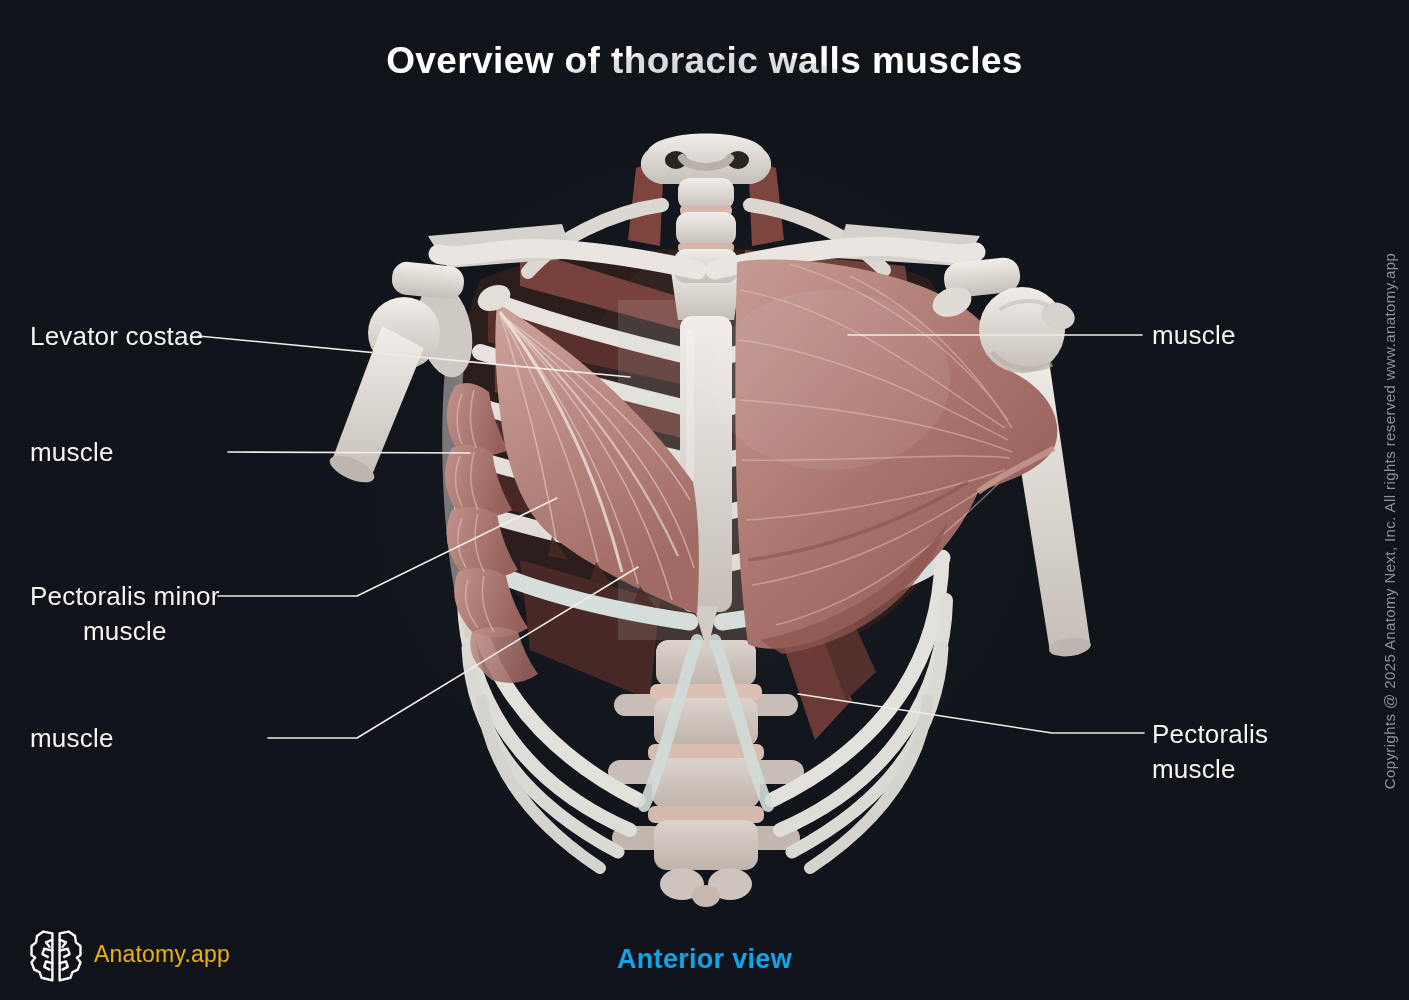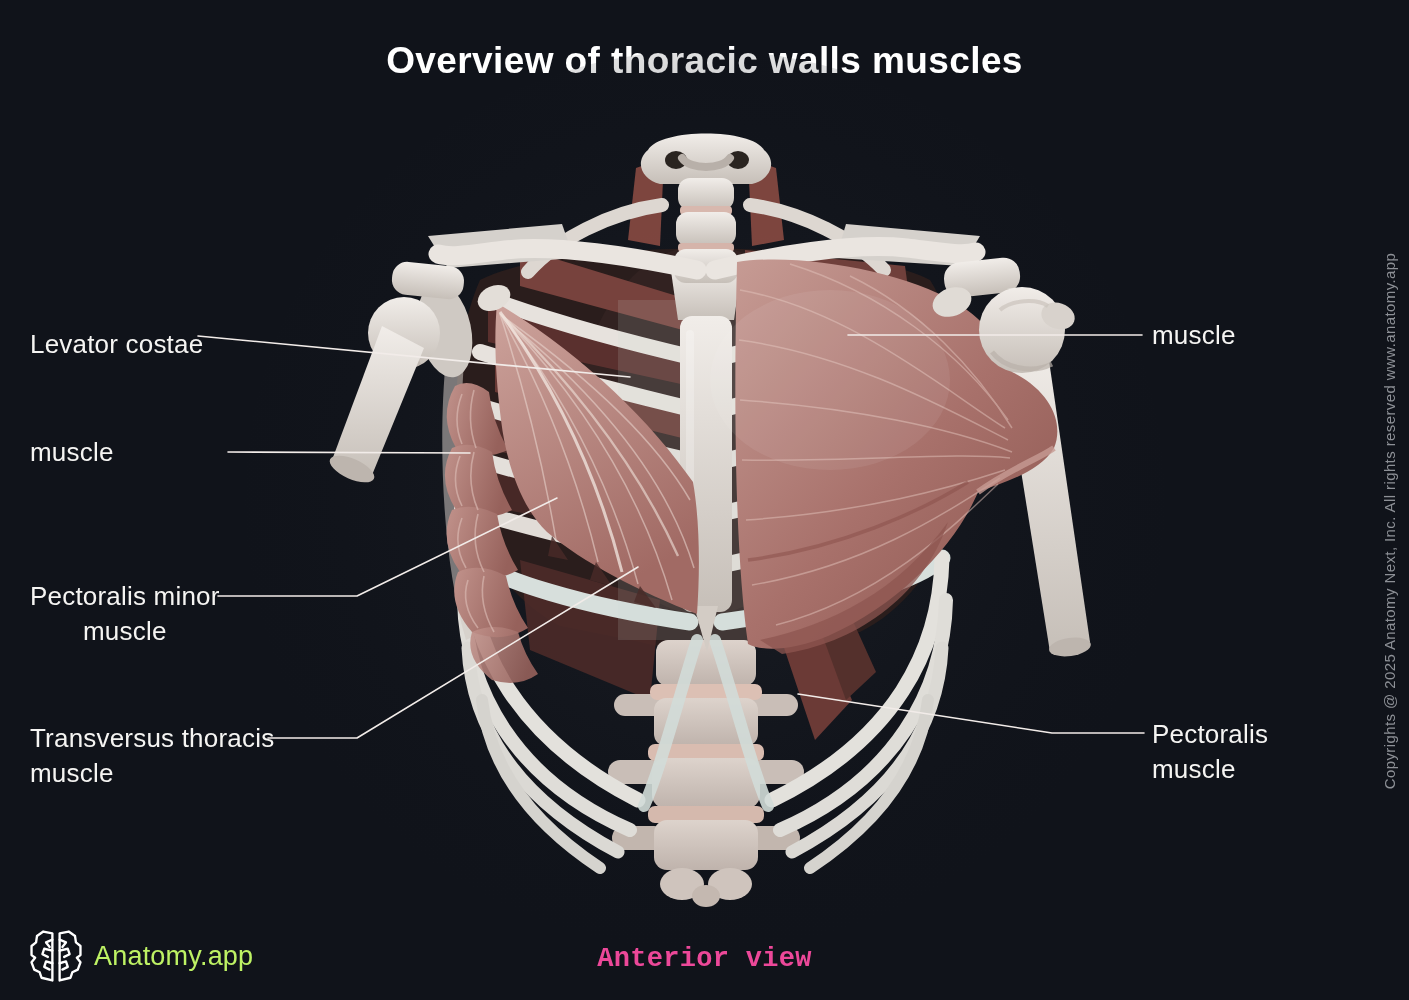--- a/index.html
+++ b/index.html
@@ -12,27 +12,27 @@
     position:absolute;top:40px;left:0;width:100%;text-align:center;
     font-size:37px;font-weight:800;letter-spacing:.4px;color:#ffffff;
   }
   .illustration{position:absolute;left:0;top:0;width:1409px;height:1000px;}
   .label{
     position:absolute;color:#f5f4f2;font-size:26px;line-height:35px;
     font-weight:400;letter-spacing:.2px;white-space:nowrap;
   }
   .label div{min-height:0;}
   .brand{
-    position:absolute;left:94px;top:941px;font-size:27px;font-weight:500;
-    color:#bef264;letter-spacing:.2px;
+    position:absolute;left:94px;top:941px;font-size:23px;font-weight:500;
+    color:#eab308;letter-spacing:.2px;
   }
   .logo{position:absolute;left:28px;top:927px;}
   .view-caption{
     position:absolute;left:0;top:944px;width:100%;text-align:center;
-    font-size:27px;font-weight:600;color:#ec4899;letter-spacing:.3px;font-family:Liberation Mono, monospace;
+    font-size:27px;font-weight:600;color:#0ea5e9;letter-spacing:.3px;
   }
   .copyright{
     position:absolute;left:1110px;top:512px;width:560px;height:18px;
     transform:rotate(-90deg);transform-origin:center center;
     text-align:center;font-size:15px;color:#8d9096;letter-spacing:.4px;
     white-space:nowrap;
   }
 </style>
 </head>
 <body>
@@ -254,33 +254,32 @@
     <g fill="none" stroke="#f2ece9" stroke-width="1.6" stroke-linejoin="round" stroke-linecap="round">
       <polyline points="198,336 630,377"></polyline>
       <polyline points="228,452 470,453"></polyline>
       <polyline points="218,596 357,596 557,498"></polyline>
       <polyline points="268,738 357,738 638,567"></polyline>
       <polyline points="848,335 1142,335"></polyline>
       <polyline points="1144,733 1052,733 798,694"></polyline>
     </g>
   </svg>
 
-  <div class="label" style="left:30px;top:319px;margin-top:8px;">
+  <div class="label" style="left:30px;top:319px;">
     <div>Levator costae</div>
     <div></div>
   </div>
   <div class="label" style="left:30px;top:435px;">
     <div>muscle</div>
   </div>
   <div class="label" style="left:30px;top:579px;text-align:center;">
     <div>Pectoralis minor</div>
     <div>muscle</div>
   </div>
   <div class="label" style="left:30px;top:721px;">
-    <div>Transversus thoracis</div>
     <div>muscle</div>
   </div>
 
   <div class="label" style="left:1152px;top:318px;">
     <div>muscle</div>
   </div>
   <div class="label" style="left:1152px;top:717px;">
     <div>Pectoralis</div>
     <div>muscle</div>
   </div>

